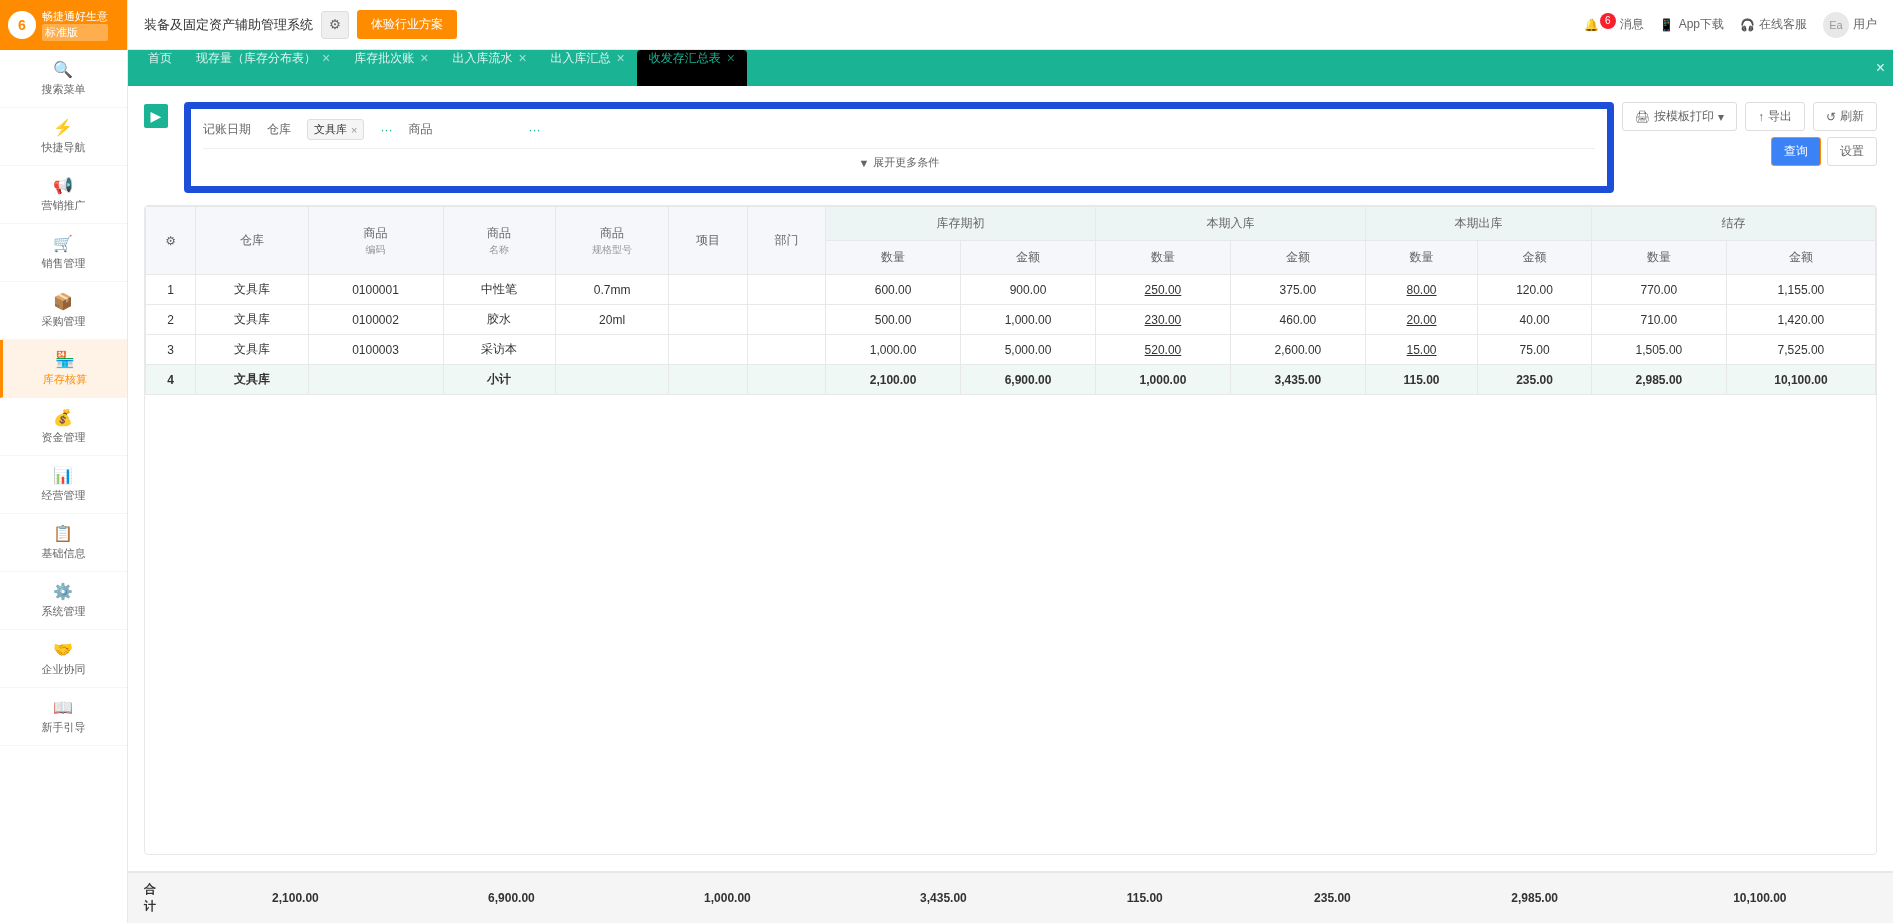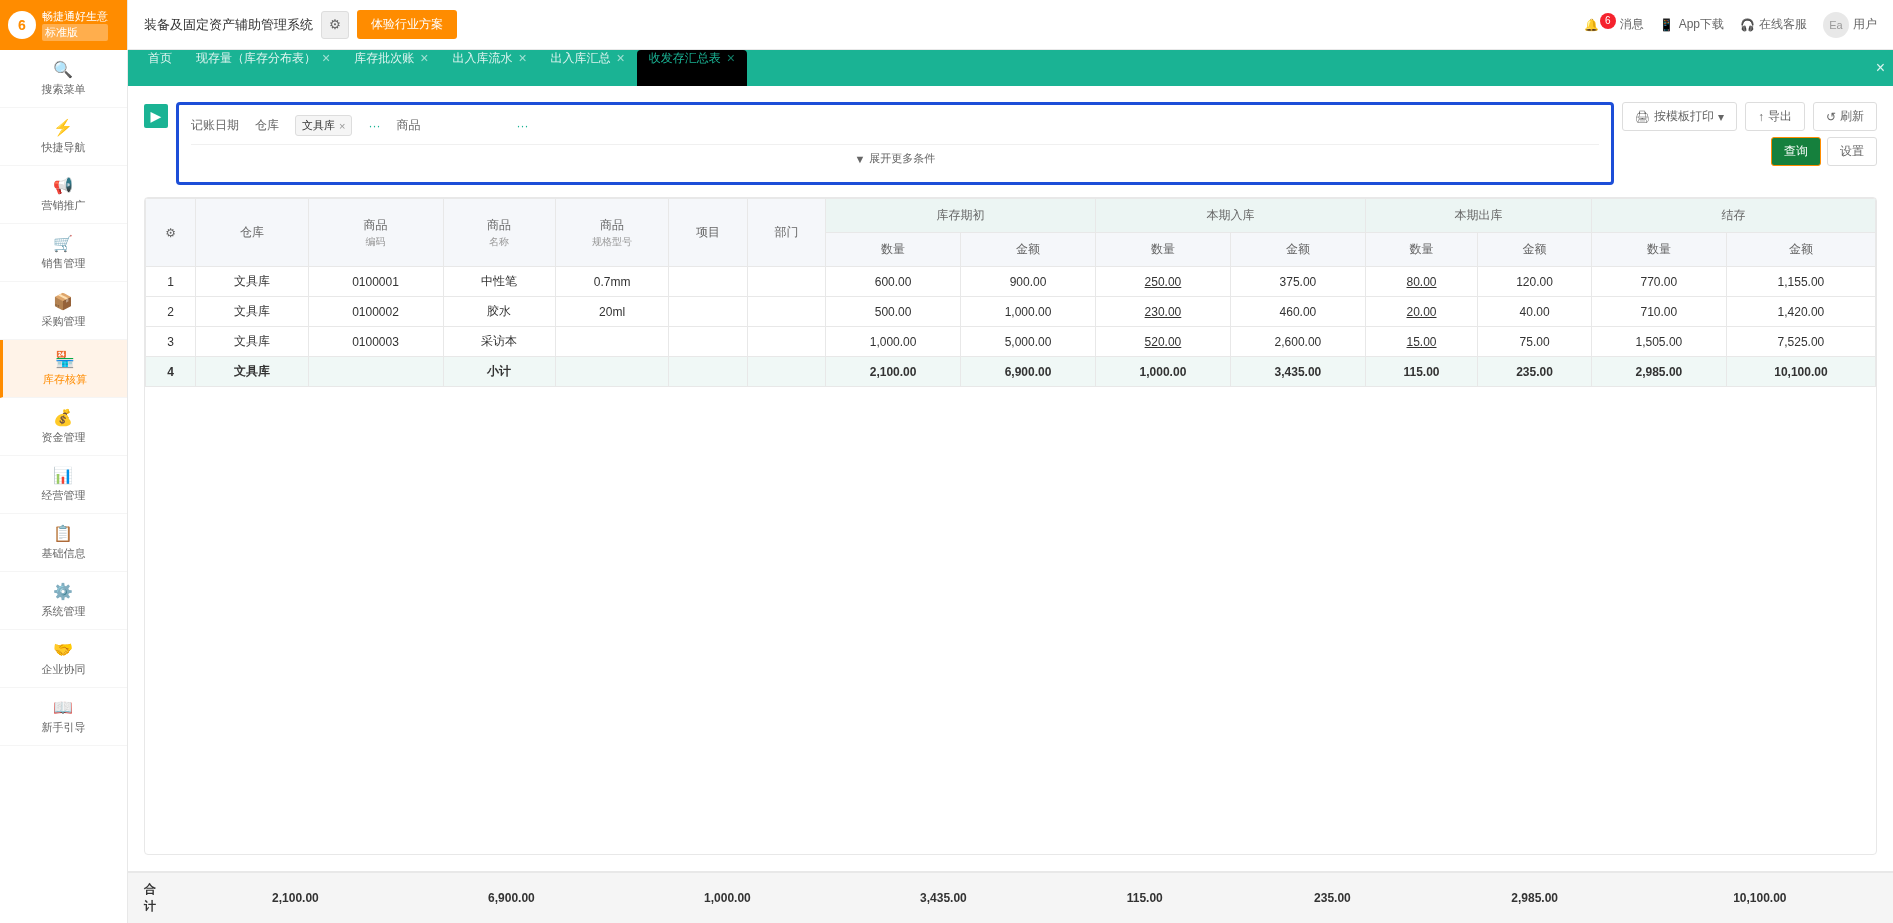--- a/index.html
+++ b/index.html
@@ -48,21 +48,21 @@
     .filter-row { display: flex; align-items: center; gap: 16px; flex-wrap: wrap; }
     .filter-label { color: #666; font-size: 12px; white-space: nowrap; }
     .filter-dates { display: flex; align-items: center; gap: 4px; }
     .date-btn { padding: 2px 6px; border: 1px solid #ddd; border-radius: 3px; cursor: pointer; font-size: 11px; color: #666; background: #fff; }
     .date-btn.active { background: #1ab394; color: #fff; border-color: #1ab394; }
     .date-range { font-size: 11px; color: #999; margin-left: 4px; }
     .filter-tag { display: flex; align-items: center; gap: 4px; background: #f5f5f5; border: 1px solid #ddd; border-radius: 3px; padding: 2px 6px; font-size: 11px; }
     .filter-tag-close { cursor: pointer; color: #999; }
     .expand-conditions { display: flex; align-items: center; justify-content: center; padding: 6px; cursor: pointer; color: #666; font-size: 11px; gap: 4px; border-top: 1px solid #f0f0f0; margin-top: 8px; }
     .action-btn { padding: 5px 12px; border: 1px solid #ddd; border-radius: 3px; cursor: pointer; font-size: 12px; background: #fff; color: #666; display: flex; align-items: center; gap: 4px; }
-    .action-btn.primary { background: #15803d; color: #fff; border-color: #ff8c00; }
+    .action-btn.primary { background: #3b82f6; color: #fff; border-color: #ff8c00; }
 
     
     .table-container { flex: 1; overflow-x: auto; border: 1px solid #e8e8e8; border-radius: 4px; }
     table { width: 100%; border-collapse: collapse; font-size: 12px; }
     thead tr { background: #f5f7fa; }
     th { border: 1px solid #e8e8e8; padding: 8px 6px; text-align: center; color: #666; font-weight: normal; white-space: nowrap; }
     td { border: 1px solid #e8e8e8; padding: 6px 8px; text-align: center; color: #333; }
     .tr-subtotal td { font-weight: bold; background: #f0f8f6; }
 
     
@@ -196,21 +196,21 @@
     <span class="close-all">×</span>
   </div>
 
   <div class="page-content">
 
 
     <div style="display:flex; align-items:flex-start; gap:8px; margin-bottom:12px;">
 
       <div class="expand-btn">▶</div>
 
-      <div style="flex:1; border:3px solid #1d4ed8; border-radius:4px; padding:10px 12px;">
+      <div style="flex:1; border:7px solid #1d4ed8; border-radius:4px; padding:10px 12px;margin-left:8px;">
         <div class="filter-row">
 
           <span class="filter-label">记账日期</span>
 
           <span class="filter-label">仓库</span>
           <div class="filter-tag">
             <span>文具库</span>
             <span class="filter-tag-close">×</span>
           </div>
           <span style="color:#1ab394; cursor:pointer;">···</span>

